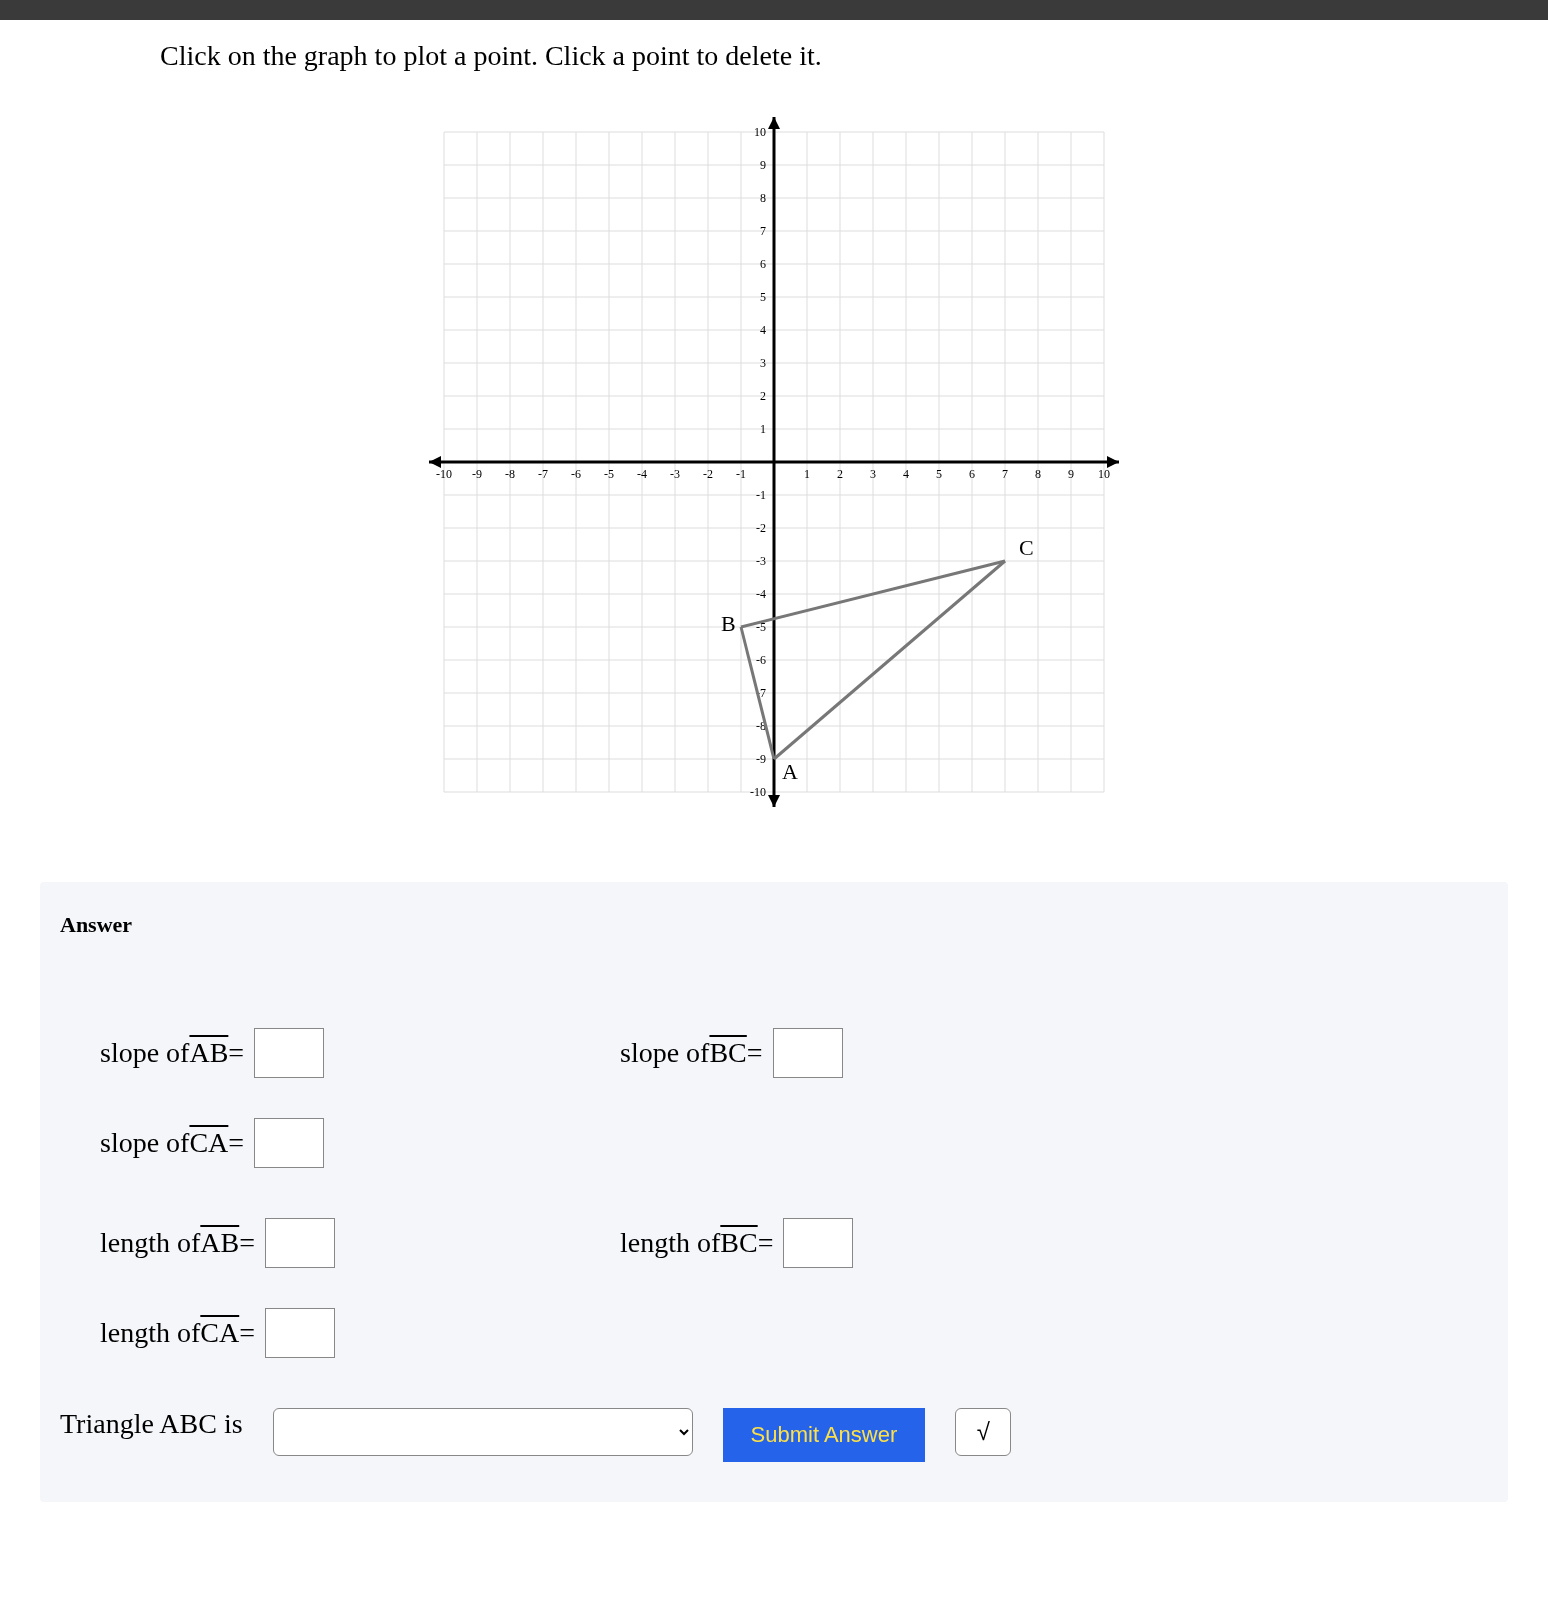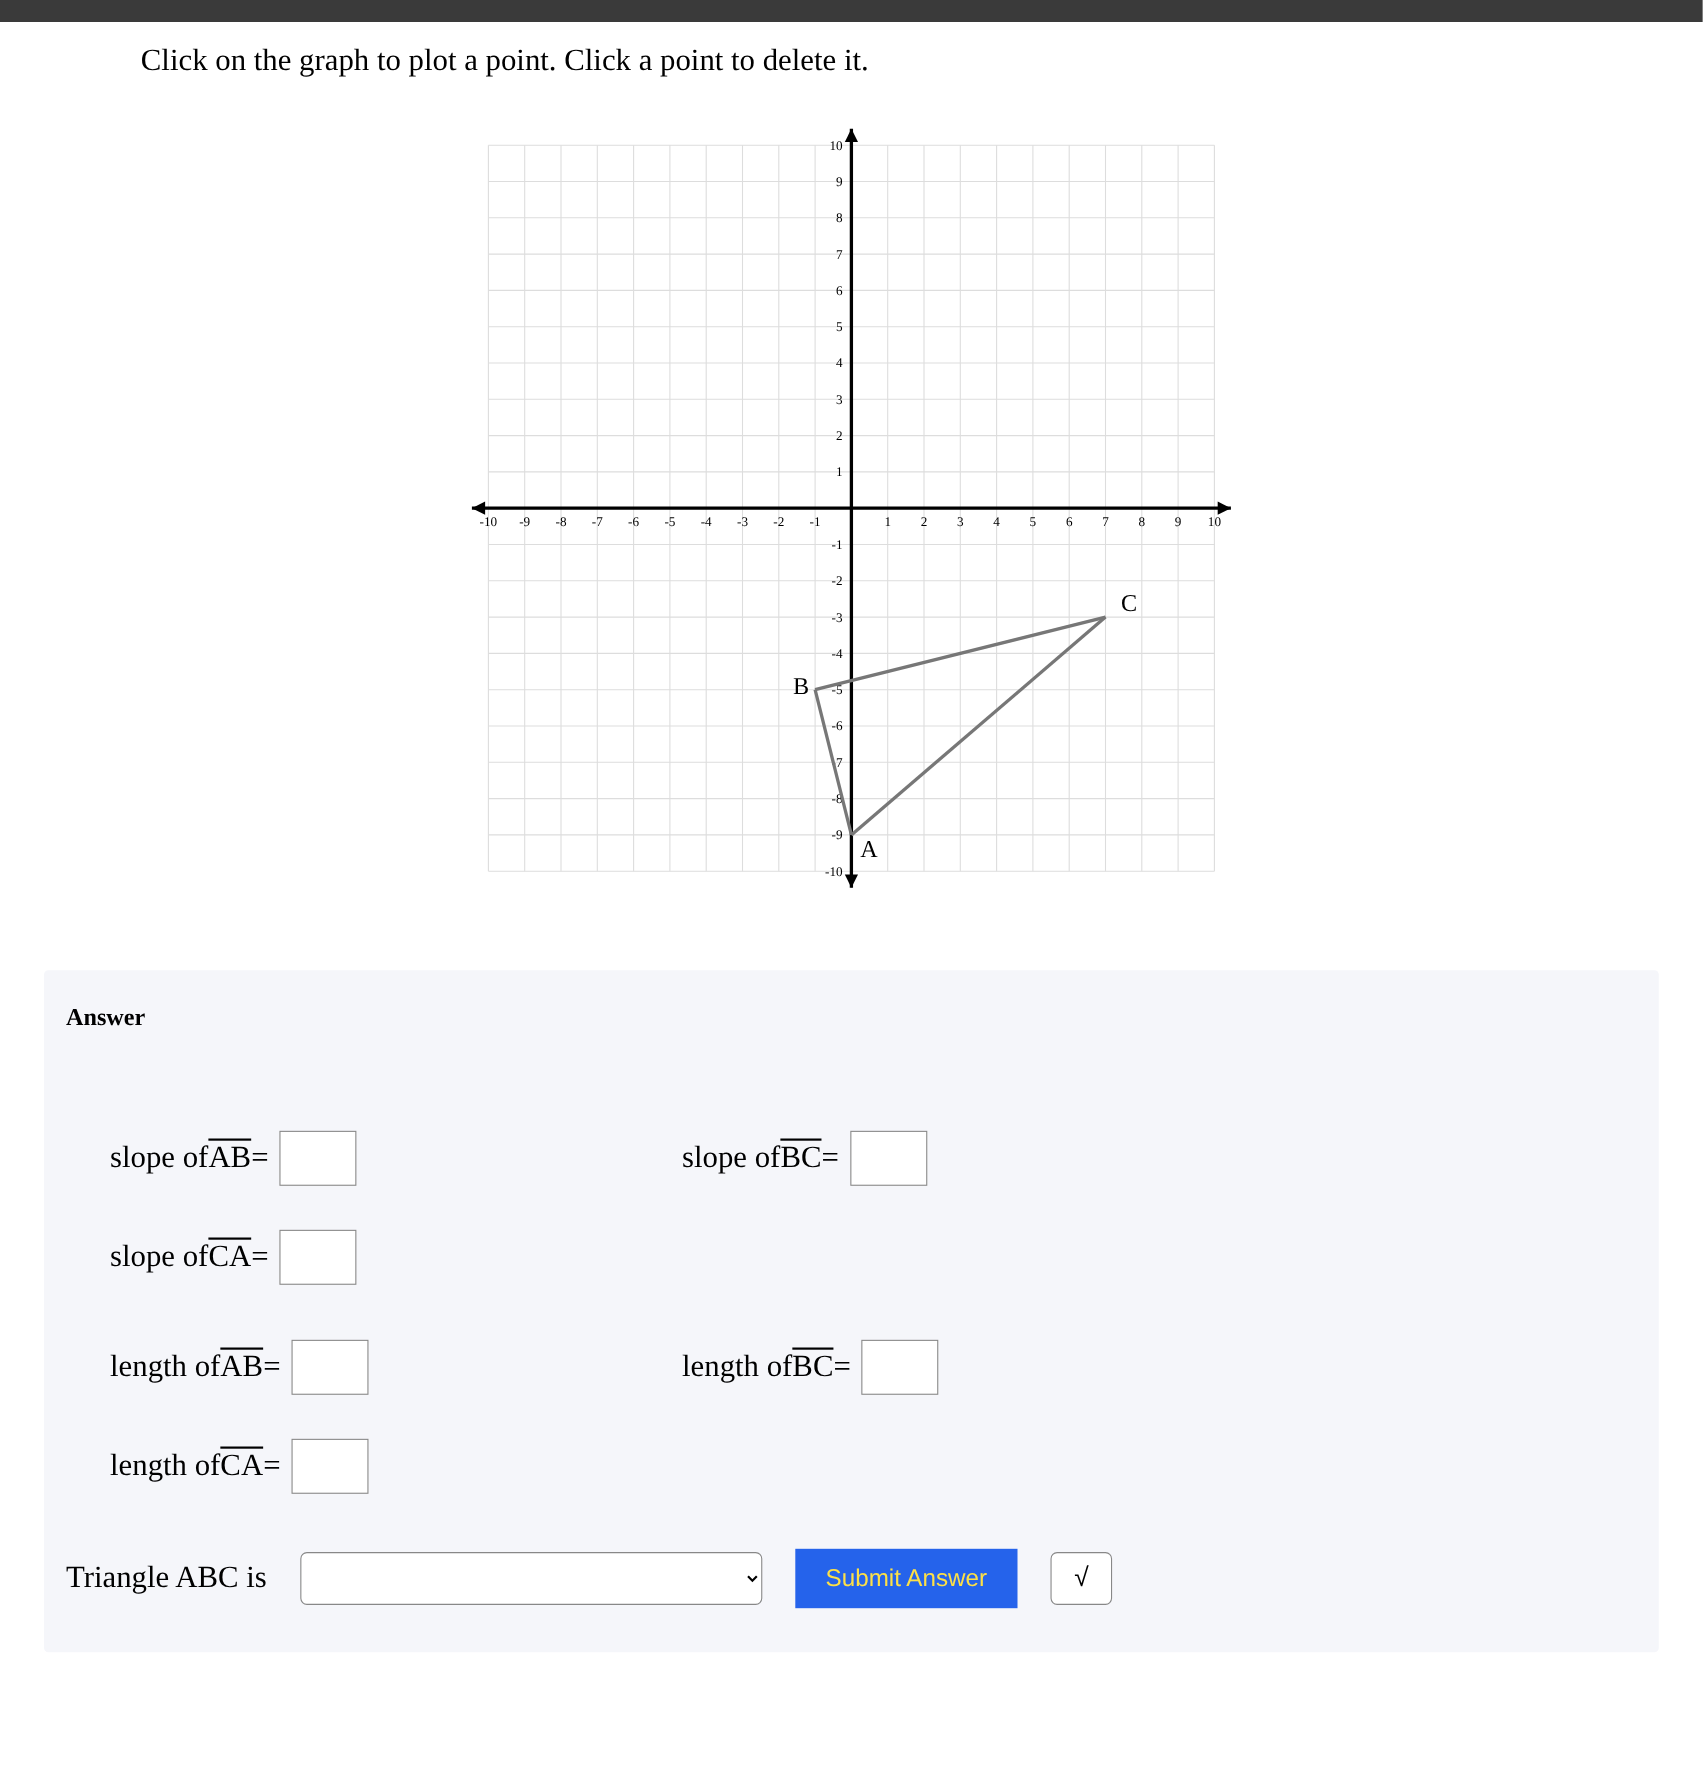--- a/index.html
+++ b/index.html
@@ -1,29 +1,29 @@
 <!DOCTYPE html>
 <html><head>
 <meta charset="utf-8">
 <style>
 * { box-sizing: border-box; margin: 0; padding: 0; }
 body { font-family: Georgia, 'Times New Roman', serif; background: #fff; color: #000; }
 .topbar { height: 20px; background: #3a3a3a; }
 .content { padding: 20px 40px; }
-.instruction { font-size: 28px; margin-left: 88px; margin-bottom: 30px; }
+.instruction { font-size: 28px; margin-left: 120px; margin-bottom: 30px; }
 .graph-wrap { display: flex; justify-content: center; margin-bottom: 60px; }
 .graph { position: relative; width: 720px; height: 720px; }
 .prompt { font-size: 30px; margin-bottom: 60px; }
 .answer-section { background: #f5f6fa; padding: 30px 20px 40px 20px; border-radius: 4px; position: relative; }
 .answer-heading { font-size: 22px; font-weight: bold; margin-bottom: 90px; }
 .row { display: flex; align-items: center; gap: 40px; margin-bottom: 50px; flex-wrap: wrap; }
 .field-group { display: flex; align-items: center; gap: 10px; font-size: 28px; min-width: 440px; margin-left: 40px; }
 .overline { text-decoration: overline; }
 .input-box { width: 70px; height: 50px; border: 1px solid #888; background: #fff; font-size: 22px; text-align: center; }
-.bottom-row { display: flex; align-items: center; gap: 30px; font-size: 28px; flex-wrap: wrap; }
+.bottom-row { display: flex; align-items: flex-start; gap: 30px; font-size: 28px; flex-wrap: wrap; }
 .select-box { width: 420px; height: 48px; border: 1px solid #888; border-radius: 6px; background: #fff; font-size: 20px; padding: 0 10px; }
 .submit-btn { background: #2563eb; color: #fde047; border: none; padding: 14px 28px; font-size: 22px; font-family: Liberation Sans, sans-serif; cursor: pointer; }
 .sqrt-btn { width: 56px; height: 48px; border: 1px solid #888; border-radius: 6px; background: #fff; display: flex; align-items: center; justify-content: center; font-size: 24px; cursor: pointer; }
 .lbl { display:inline-flex; align-items:center; }
 svg text { font-family: Georgia, serif; }
 </style>
 </head>
 <body>
 
 <div class="topbar"></div>

